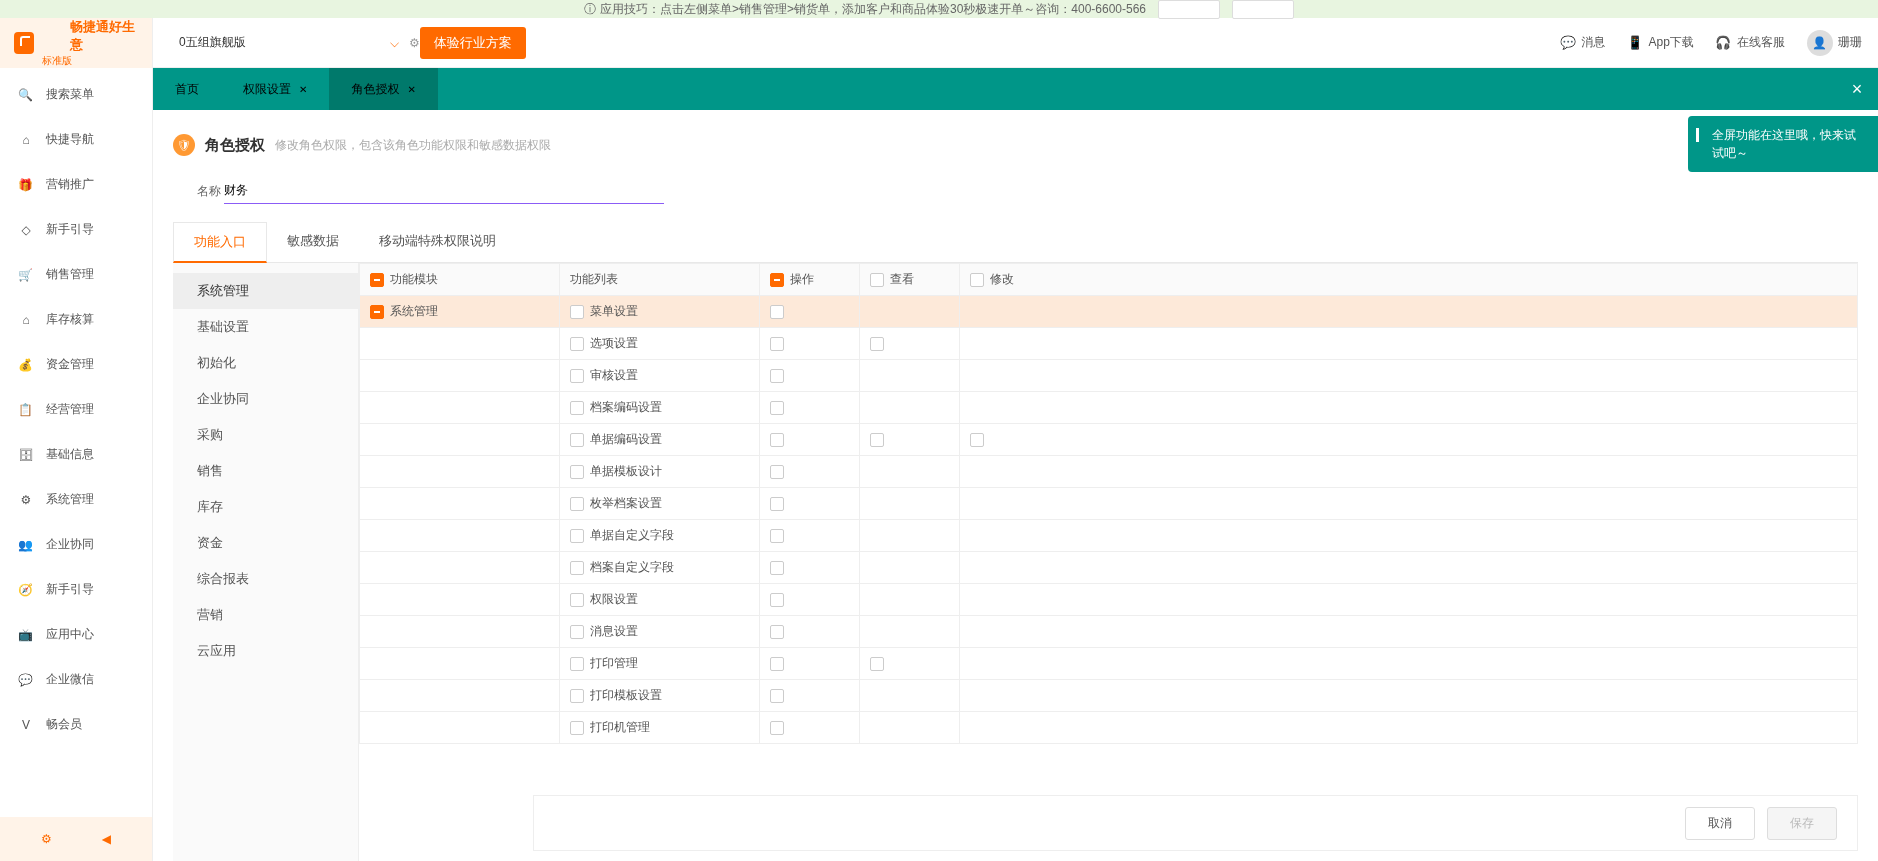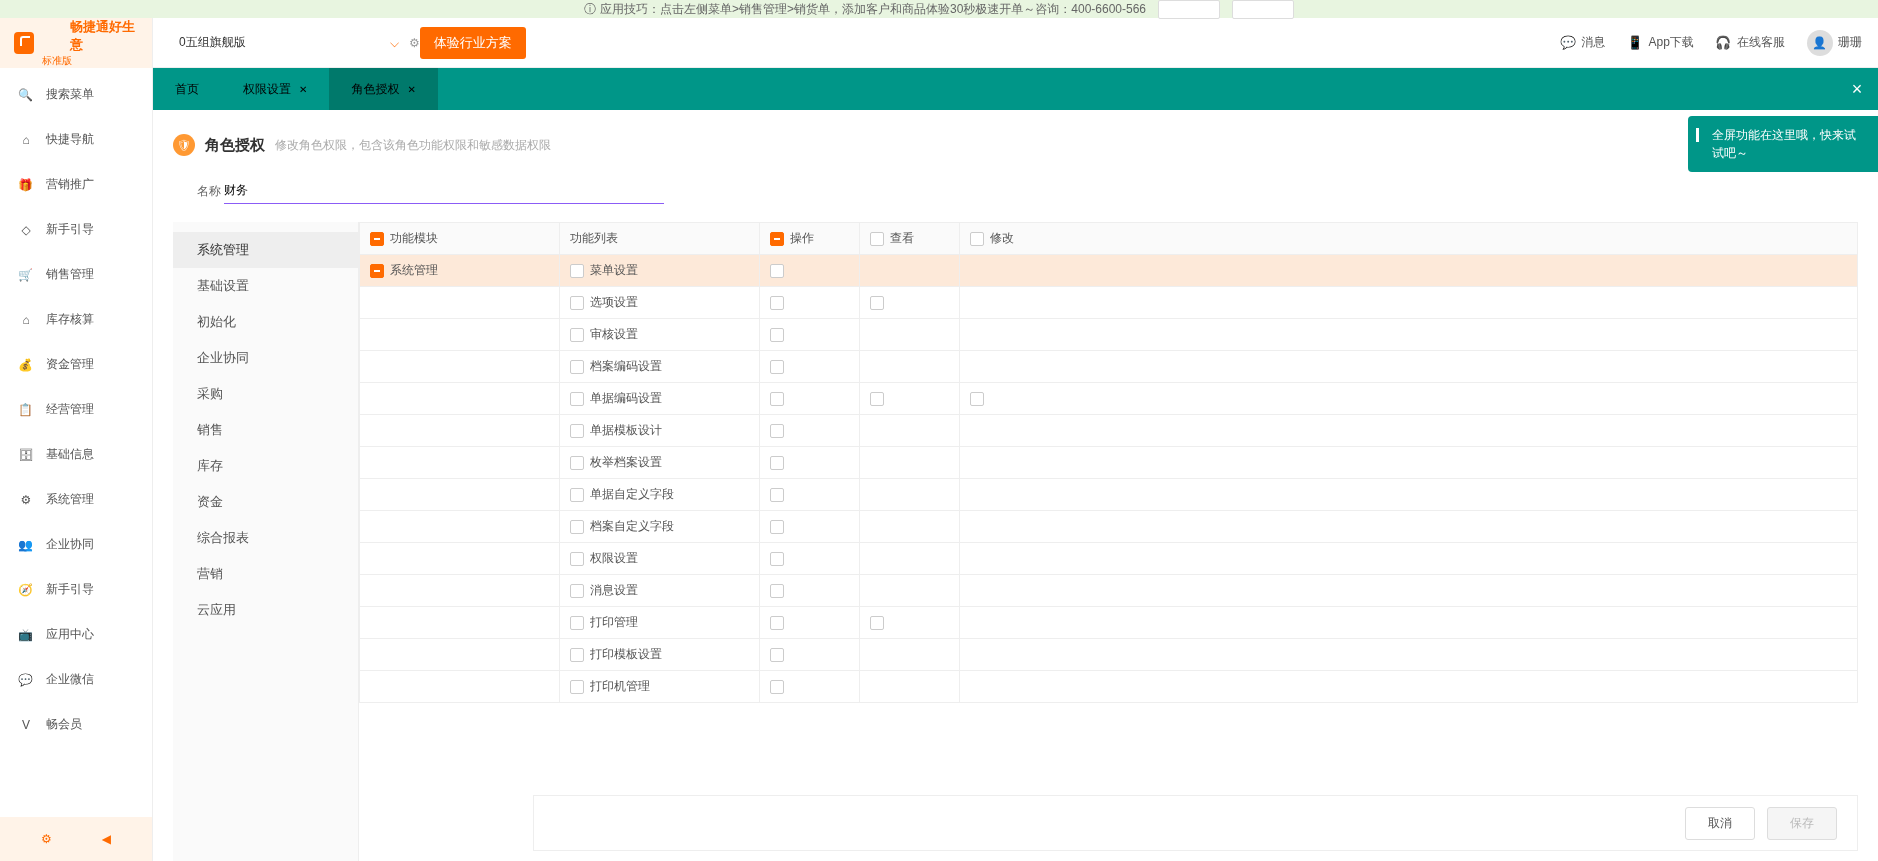--- a/index.html
+++ b/index.html
@@ -196,20 +196,25 @@
         <span class="ph-icon">🛡</span>
         <span class="ph-title">角色授权</span>
         <span class="ph-desc">修改角色权限，包含该角色功能权限和敏感数据权限</span>
       </div>
 
       <div class="field-row">
         <label>名称</label>
         <div class="val">财务</div>
       </div>
 
+      <div class="sub-tabs" id="sub-tabs">
+          <div class="sub-tab active">功能入口</div>
+          <div class="sub-tab">敏感数据</div>
+          <div class="sub-tab">移动端特殊权限说明</div>
+        </div>
 
       <div class="grid-area">
         <div class="cat-list" id="cat-list">
             <div class="cat-item active">系统管理</div>
             <div class="cat-item">基础设置</div>
             <div class="cat-item">初始化</div>
             <div class="cat-item">企业协同</div>
             <div class="cat-item">采购</div>
             <div class="cat-item">销售</div>
             <div class="cat-item">库存</div>

